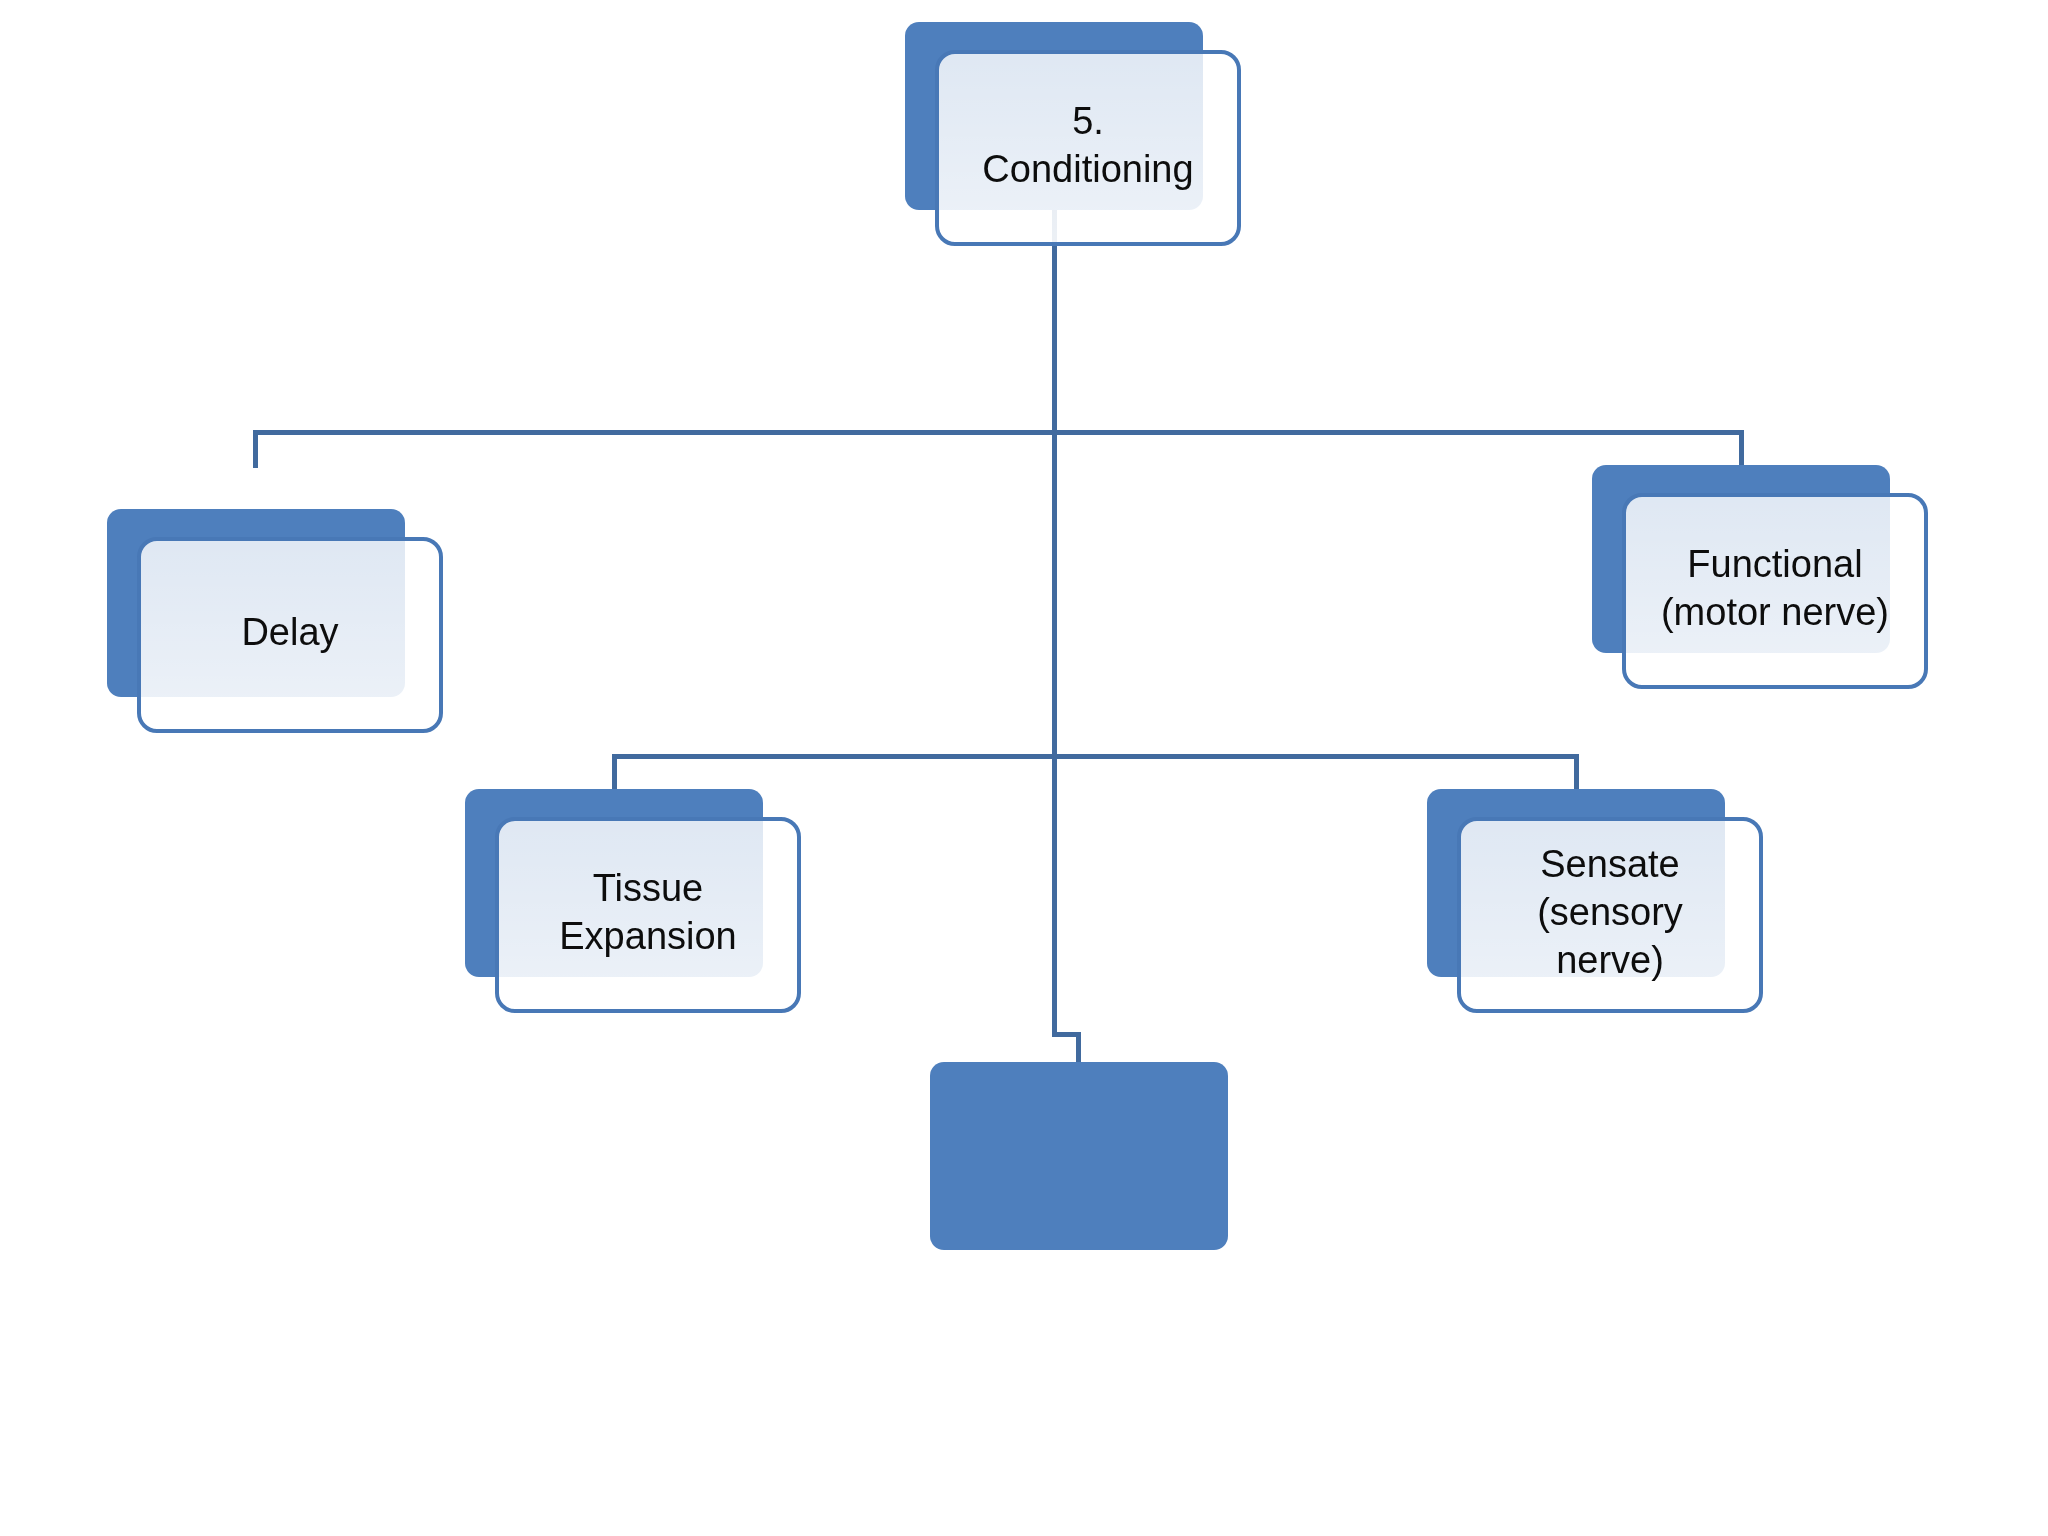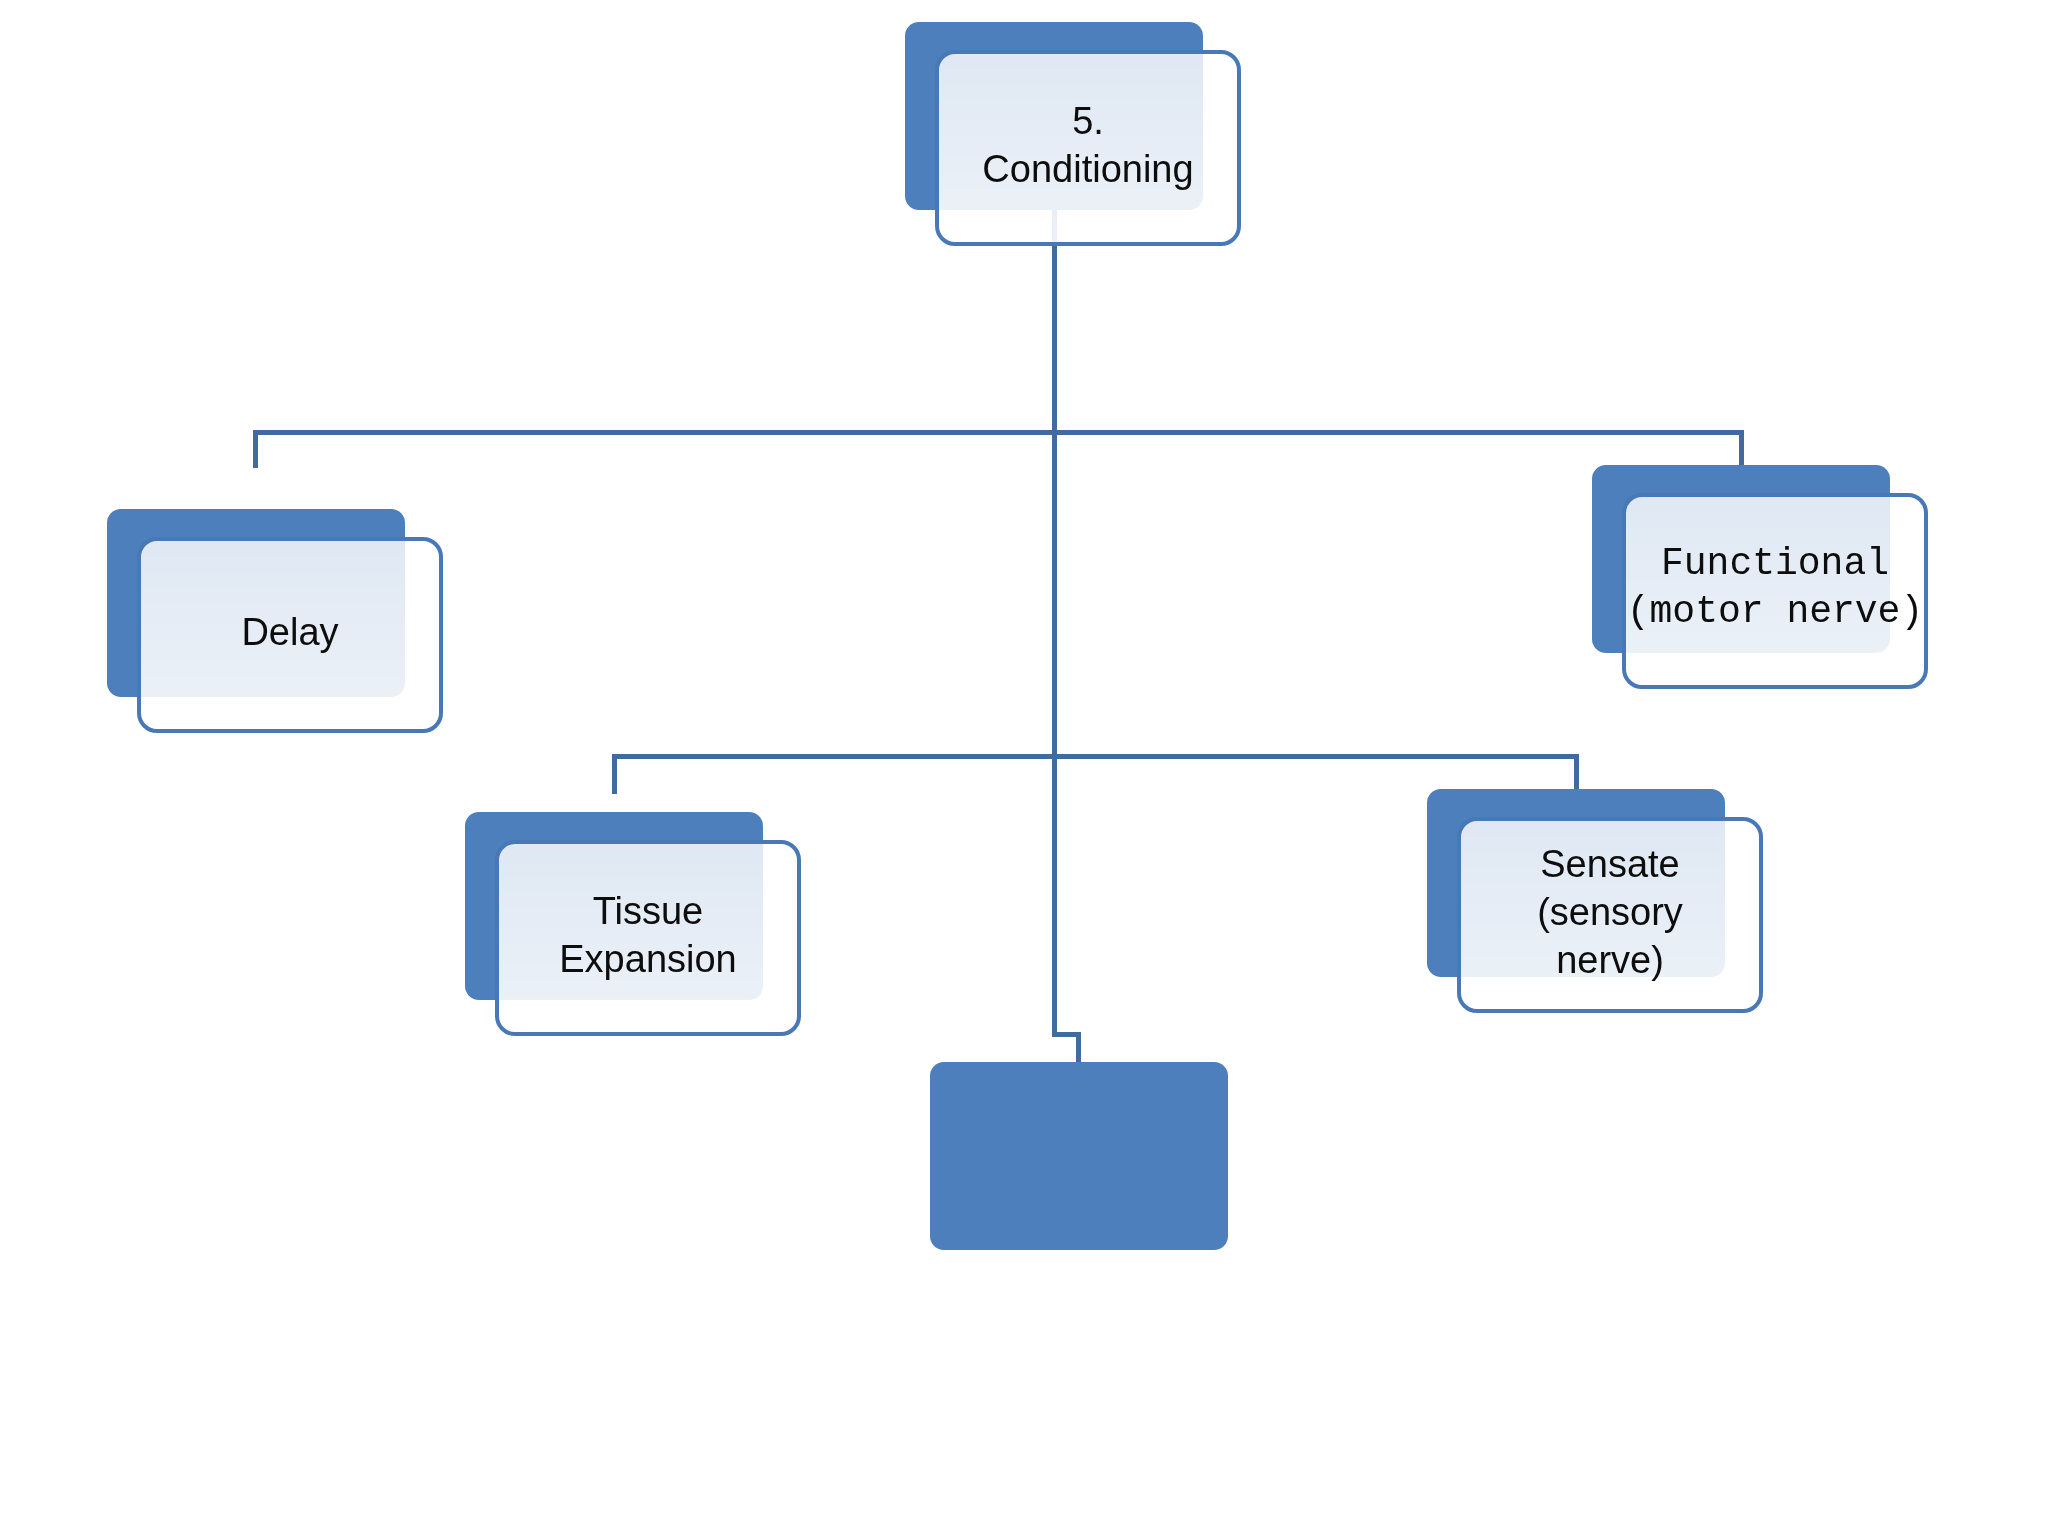--- a/index.html
+++ b/index.html
@@ -30,22 +30,22 @@
     display:flex;align-items:center;justify-content:center;
   }
   .node .label{
     font-size:38px;line-height:48px;text-align:center;white-space:pre-line;
     padding-bottom:6px;
   }
 
   
   .node-root         {left:905px;  top:22px;}
   .node-delay        {left:107px;  top:465px;margin-top:44px;}
-  .node-functional   {left:1592px; top:465px;font-family:Liberation Mono, monospace;}
-  .node-tissue       {left:465px;  top:812px;border-radius:27px;}
+  .node-functional   {left:1592px; top:465px;}
+  .node-tissue       {left:465px;  top:789px;border-radius:27px;}
   .node-sensate      {left:1427px; top:789px;}
   .node-prefab       {left:930px;  top:1062px;}
 </style>
 </head>
 <body>
 
 <div class="canvas">
 
   <div class="line" style="left:1052px;top:205px;width:5px;height:832px;"></div>
   <div class="line" style="left:253px; top:430px;width:1491px;height:5px;"></div>

